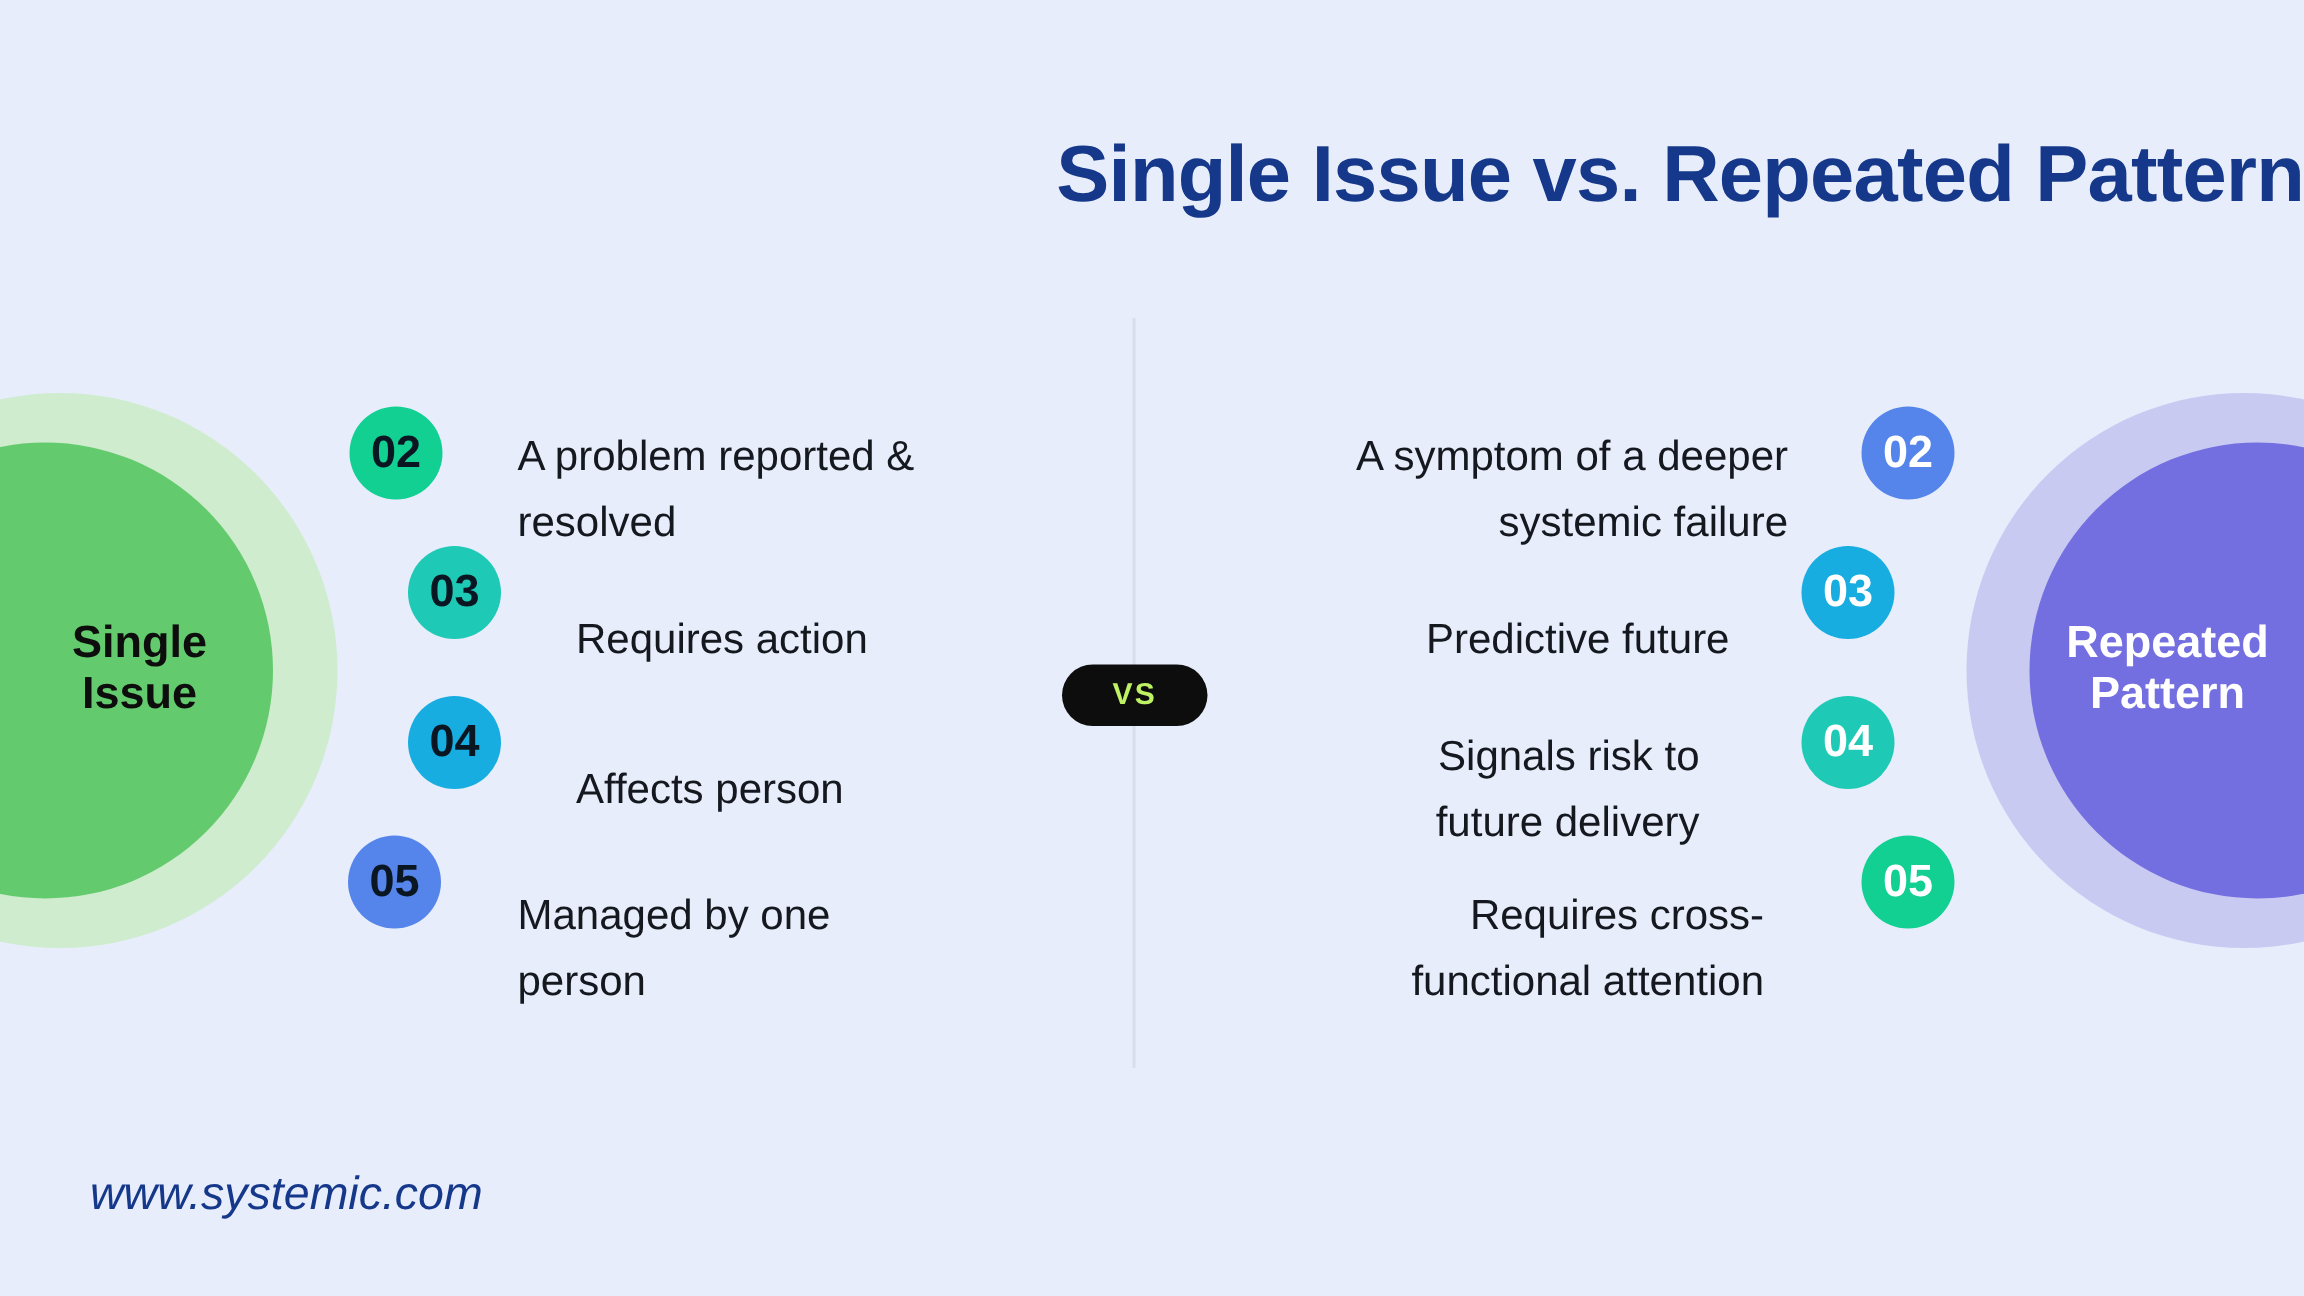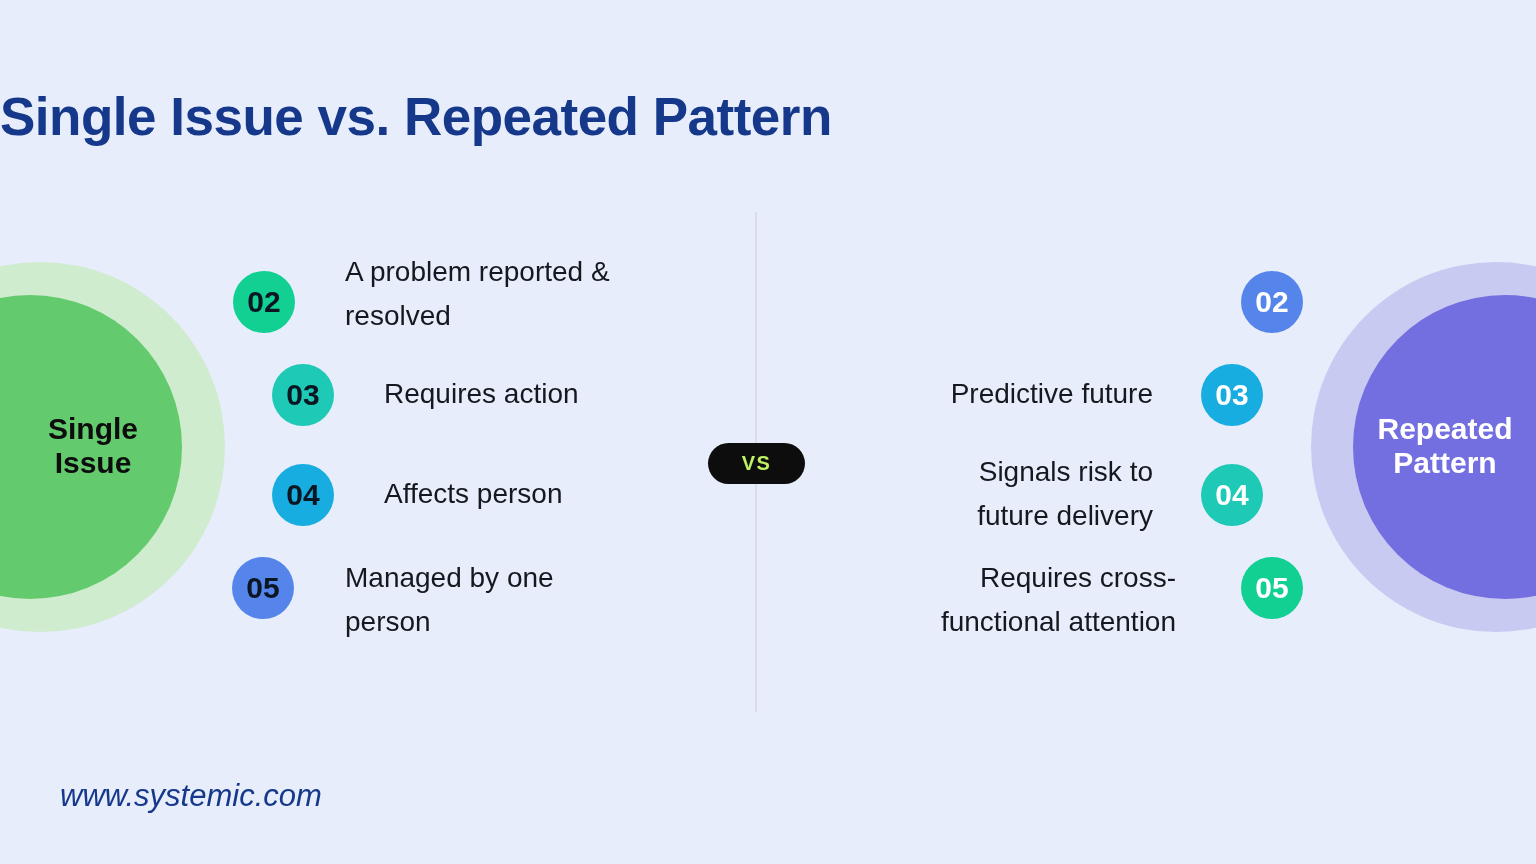--- a/index.html
+++ b/index.html
@@ -5,21 +5,21 @@
   html,body{margin:0;padding:0;}
   .canvas{
     position:relative;
     width:1536px;height:864px;
     background:var(--background,#e7edfb);
     overflow:hidden;
     font-family:"Liberation Sans", sans-serif;
   }
   .title{
     position:absolute;top:86px;left:0;width:1536px;
-    text-align:left;
+    text-align:right;
     font-size:53px;font-weight:800;letter-spacing:-0.5px;
     color:var(--title,#15388a);
   }
   
   .ring{position:absolute;border-radius:50%;width:370px;height:370px;top:262px;}
   .ring.green{left:-145px;background:var(--green-ring,#cfeccf);}
   .ring.purple{left:1311px;background:var(--purple-ring,#c9caf2);}
   .bigcircle{position:absolute;border-radius:50%;width:304px;height:304px;top:295px;}
   .bigcircle.green{left:-122px;background:var(--green-circle,#63cb6d);}
   .bigcircle.purple{left:1353px;background:var(--purple-circle,#746fe0);}
@@ -49,20 +49,21 @@
   .bg-emerald{background:var(--emerald,#12cf92);}
   .bg-teal{background:var(--teal,#1ec9b6);}
   .bg-cyan{background:var(--cyan,#18ade0);}
   .bg-periwinkle{background:var(--periwinkle,#5585ea);}
   
   .item-text{
     position:absolute;
     font-size:28px;line-height:44px;font-weight:400;
     color:#15181e;
     white-space:pre-line;
+    margin-top:32px;
   }
   .item-text.r{text-align:right;}
   .footer-url{
     position:absolute;left:60px;top:778px;
     font-size:31px;font-style:italic;font-weight:500;
     color:var(--title,#15388a);
   }
 </style>
 </head>
 <body>
@@ -101,30 +102,32 @@
     <span>04</span>
   </div>
   <div class="item-text" style="left:384px;top:472px;width:340px;">Affects person</div>
 
   <div class="badge dark-text bg-periwinkle" style="left:232px;top:557px;">
     <span>05</span>
   </div>
   <div class="item-text" style="left:345px;top:556px;width:300px;">Managed by one
 person</div>
 
+  <div class="item-text r" style="right:344px;top:250px;width:340px;">A symptom of a deeper
+systemic failure</div>
   <div class="badge light-text bg-periwinkle" style="left:1241px;top:271px;">
     <span>02</span>
   </div>
 
   <div class="item-text r" style="right:383px;top:372px;width:340px;">Predictive future</div>
   <div class="badge light-text bg-cyan" style="left:1201px;top:364px;">
     <span>03</span>
   </div>
 
-  <div class="item-text r" style="right:383px;top:450px;width:340px;">Signals risk to
+  <div class="item-text r" style="right:403px;top:450px;width:340px;">Signals risk to
 future delivery</div>
   <div class="badge light-text bg-teal" style="left:1201px;top:464px;">
     <span>04</span>
   </div>
 
   <div class="item-text r" style="right:360px;top:556px;width:340px;">Requires cross-
 functional attention</div>
   <div class="badge light-text bg-emerald" style="left:1241px;top:557px;">
     <span>05</span>
   </div>

